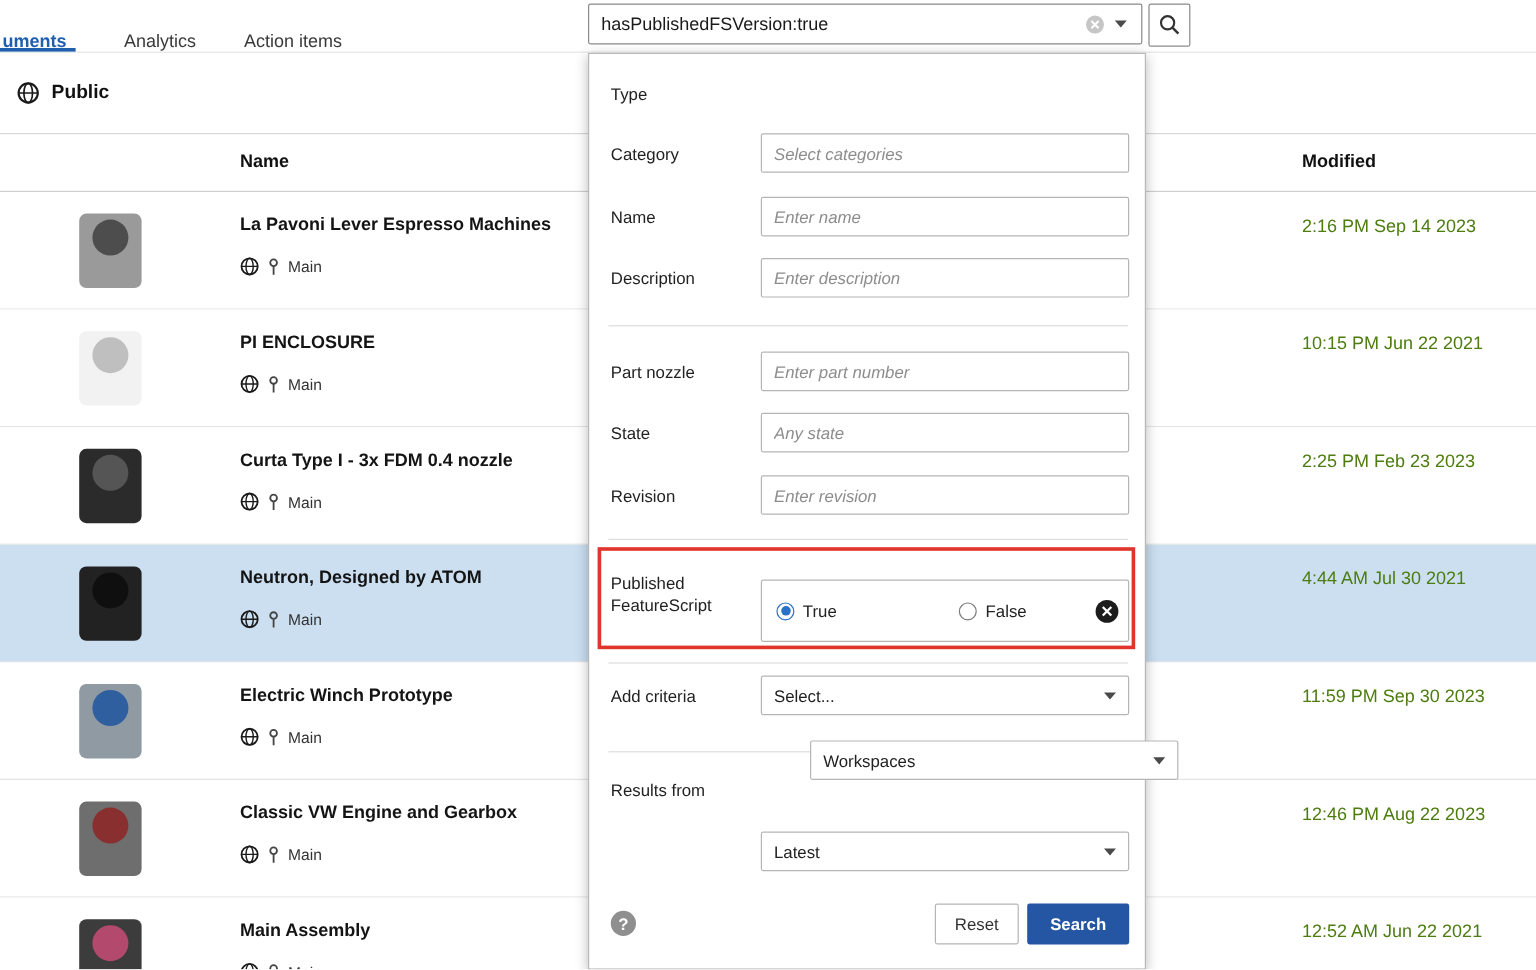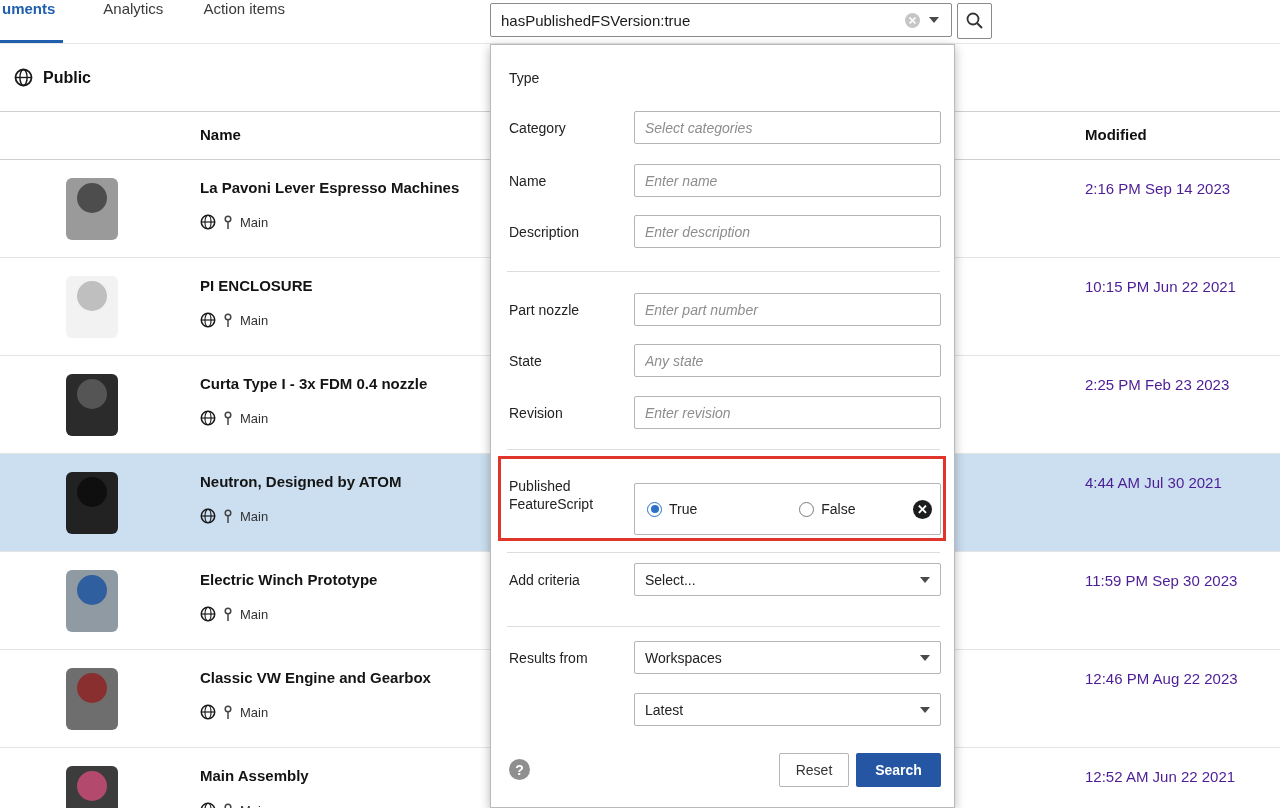--- a/index.html
+++ b/index.html
@@ -3,21 +3,21 @@
 <meta charset="utf-8">
 <style>
   * { margin:0; padding:0; box-sizing:border-box; }
   html,body { background:#fff; }
   body { font-family:"Liberation Sans", sans-serif; color:#212121; }
   .screen { position:relative; width:1280px; height:808px; background:#fff; overflow:hidden; }
 
   
   .topbar { position:absolute; top:0; left:0; right:0; height:44px; background:#fff; border-bottom:1px solid #e7e7e7; z-index:6; }
   .tabs { display:flex; align-items:stretch; height:100%; gap:40px; }
-  .tab { font-size:15px; color:#3a3a3a; display:flex; align-items:flex-start; cursor:pointer; position:relative; }
+  .tab { font-size:15px; color:#3a3a3a; display:flex; align-items:flex-end; cursor:pointer; position:relative; }
   .tab.active { color:var(--accent,#1f5fae); font-weight:bold; padding:0 8px 0 2px; }
   .tab.active::after { content:''; position:absolute; left:0; right:0; bottom:0; height:3px; background:var(--accent,#1f5fae); }
 
   
   .search-wrap { position:absolute; left:490px; top:3px; display:flex; align-items:flex-start; z-index:20; }
   .search-box { width:462px; height:34px; border:1px solid #8a8a8a; border-radius:2px; display:flex; align-items:center; background:#fff; padding:0 8px 0 0; }
   .search-input { flex:1; border:none; outline:none; font-size:15px; padding:0 10px; color:#1a1a1a; font-family:inherit; background:transparent; }
   .icon-btn { display:flex; align-items:center; justify-content:center; cursor:pointer; background:none; border:none; padding:0 4px; }
   .caret { width:0; height:0; border-left:5px solid transparent; border-right:5px solid transparent; border-top:6px solid #4a4a4a; }
   .magnify-btn { width:35px; height:36px; margin-left:5px; border:1px solid #8a8a8a; border-radius:2px; background:#fff; display:flex; align-items:center; justify-content:center; cursor:pointer; }
@@ -28,21 +28,21 @@
   .table-header { position:absolute; top:112px; left:0; right:0; height:48px; border-bottom:1px solid #cfcfcf; background:#fff; }
   .th-name { position:absolute; left:200px; top:14px; font-weight:bold; font-size:15px; color:#111; }
   .th-modified { position:absolute; left:1085px; top:14px; font-weight:bold; font-size:15px; color:#111; }
   .rows { position:absolute; top:160px; left:0; right:0; bottom:0; overflow:hidden; }
   .row { position:relative; height:98px; border-bottom:1px solid #e4e4e4; background:#fff; cursor:pointer; }
   .row.selected { background:var(--selected-row,#cbdff1); }
   .thumb { position:absolute; left:38px; top:4px; width:108px; height:90px; display:flex; align-items:center; justify-content:center; }
   .doc-name { position:absolute; left:200px; top:19px; font-weight:bold; font-size:15px; color:#141414; white-space:nowrap; }
   .doc-meta { position:absolute; left:200px; top:54px; display:flex; align-items:center; gap:7px; }
   .branch-name { font-size:13px; color:#333; }
-  .doc-modified { position:absolute; left:1085px; top:20px; font-size:15px; color:#4c1d95; white-space:nowrap; }
+  .doc-modified { position:absolute; left:1085px; top:20px; font-size:15px; color:#4d7c0f; white-space:nowrap; }
 
   
   .filter-panel { position:absolute; left:490px; top:44px; width:465px; height:764px; background:#fff; border:1px solid #b9b9b9; box-shadow:0 3px 10px rgba(0,0,0,.28); z-index:15; }
   .f-label { position:absolute; left:18px; font-size:14px; color:#222; width:118px; line-height:18px; }
   .f-input { position:absolute; left:143px; width:307px; height:33px; border:1px solid #b5b5b5; border-radius:2px; font-size:14px; padding:0 10px; font-family:inherit; color:#333; background:#fff; }
   .f-input::placeholder { color:#8d8d8d; font-style:italic; }
   .dropdown { position:absolute; left:143px; width:307px; height:33px; border:1px solid #b5b5b5; border-radius:2px; background:#fff; display:flex; align-items:center; justify-content:space-between; padding:0 10px; font-size:14px; color:#222; cursor:pointer; }
   .separator { position:absolute; left:16px; right:14px; height:1px; background:#ddd; }
 
   .radio-box { position:absolute; left:143px; top:438px; width:307px; height:52px; border:1px solid #b5b5b5; border-radius:2px; background:#fff; display:flex; align-items:center; }
@@ -318,21 +318,21 @@
 
     <span class="f-label" style="top:526px;">Add criteria</span>
     <div class="dropdown" style="top:518px;">
       <span>Select...</span>
       <span class="caret"></span>
     </div>
 
     <div class="separator" style="top:581px;"></div>
 
     <span class="f-label" style="top:604px;">Results from</span>
-    <div class="dropdown" style="top:596px;">
+    <div class="dropdown" style="top:572px;margin-left:41px;">
       <span>Workspaces</span>
       <span class="caret"></span>
     </div>
     <div class="dropdown" style="top:648px;">
       <span>Latest</span>
       <span class="caret"></span>
     </div>
 
     <span class="help-circle">?</span>
     <button class="btn-reset">Reset</button>

